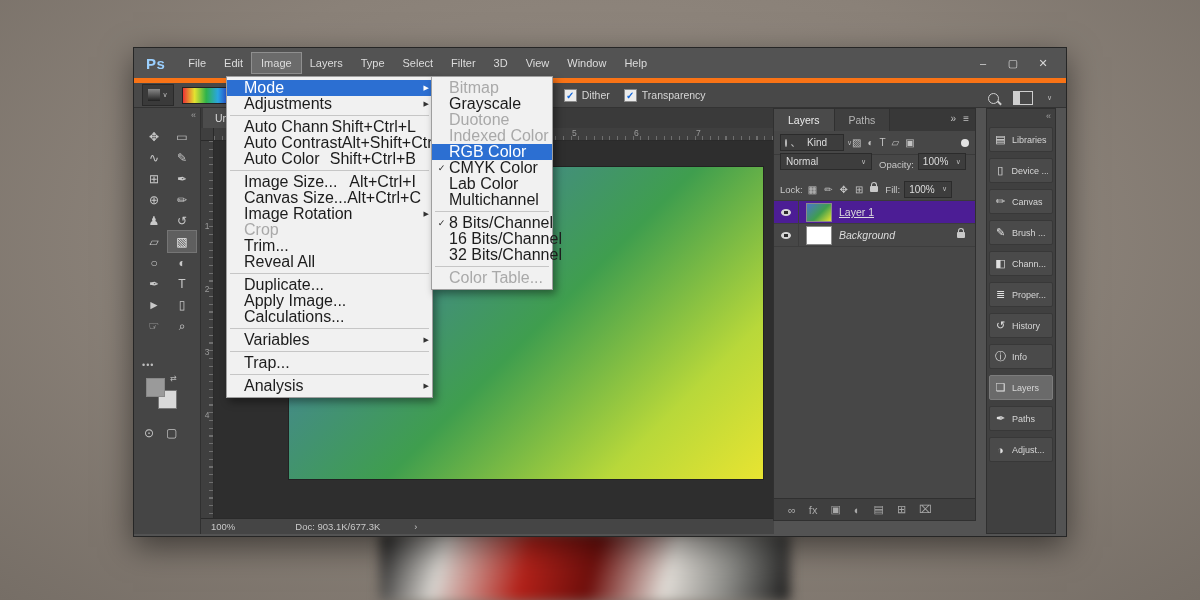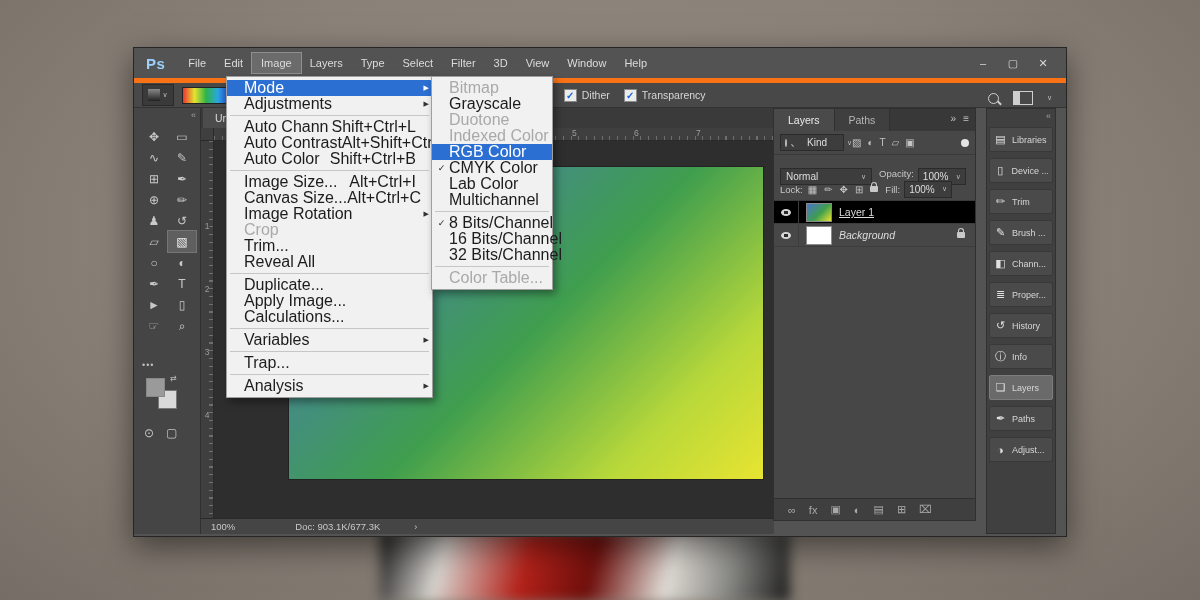--- a/index.html
+++ b/index.html
@@ -69,31 +69,31 @@
   .ptabs{position:absolute;left:0;top:0;width:100%;height:22px;background:#383838;display:flex;align-items:flex-end;}
   .ptab{height:22px;line-height:22px;padding:0 14px;font-size:10.5px;color:#b5b5b5;background:#3f3f3f;border-right:1px solid #303030;}
   .ptab.active{background:#4a4a4a;color:#ececec;}
   .ptab-icons{position:absolute;right:6px;top:4px;color:#c2c2c2;font-size:10px;display:flex;gap:7px;}
   .filter-row{position:absolute;left:0;top:22px;width:100%;height:24px;border-bottom:1px solid #3a3a3a;display:flex;align-items:center;box-sizing:border-box;padding:0 6px;}
   .kind-combo{display:flex;align-items:center;gap:20px;width:64px;height:17px;background:#3d3d3d;border:1px solid #2b2b2b;color:#dedede;font-size:10px;padding:0 4px;box-sizing:border-box;}
   .kc-mag{position:relative;width:6px;height:6px;border:1px solid #bbb;border-radius:50%;}
   .kc-mag::after{content:"";position:absolute;left:5px;top:5px;width:3px;height:1px;background:#bbb;transform:rotate(45deg);}
   .filter-icons{display:flex;gap:6px;margin-left:8px;color:#c3c3c3;font-size:10px;}
   .filter-toggle{margin-left:auto;width:8px;height:8px;border-radius:50%;background:#e4e4e4;}
-  .blend-row{position:absolute;left:0;top:59px;width:100%;height:23px;display:flex;align-items:flex-start;box-sizing:border-box;padding:0 6px;}
+  .blend-row{position:absolute;left:0;top:38px;width:100%;height:23px;display:flex;align-items:flex-end;box-sizing:border-box;padding:0 6px;}
   .blend-combo{display:flex;align-items:center;justify-content:space-between;width:92px;height:17px;background:#3d3d3d;border:1px solid #2b2b2b;color:#dedede;font-size:10px;padding:0 5px;box-sizing:border-box;}
   .p-label{color:#c7c7c7;font-size:9.5px;margin-left:7px;}
   .small-combo{display:flex;align-items:center;justify-content:space-between;width:48px;height:17px;background:#3d3d3d;border:1px solid #2b2b2b;color:#dedede;font-size:10px;padding:0 4px;box-sizing:border-box;margin-left:4px;}
   .lock-row{position:absolute;left:0;top:69px;width:100%;height:23px;display:flex;align-items:center;box-sizing:border-box;padding:0 6px;border-bottom:1px solid #3a3a3a;}
   .lock-icons{display:flex;gap:7px;margin-left:5px;color:#c3c3c3;font-size:10px;align-items:center;}
   .padlock{position:relative;display:inline-block;width:8px;height:6px;background:#c9c9c9;border-radius:1px;}
   .padlock::before{content:"";position:absolute;left:1px;top:-4px;width:4px;height:4px;border:1px solid #c9c9c9;border-bottom:none;border-radius:3px 3px 0 0;}
   .layer-rows{position:absolute;left:0;top:92px;width:100%;}
   .layer-row{display:flex;align-items:center;height:22px;border-bottom:1px solid #3d3d3d;color:#dcdcdc;font-size:10.5px;}
-  .layer-row.selected{background:#000000;text-decoration:underline;}
+  .layer-row.selected{background:#4c1d95;text-decoration:underline;}
   .eye-cell{width:24px;display:flex;align-items:center;justify-content:center;border-right:1px solid #3d3d3d;align-self:stretch;}
   .eye{width:10px;height:7px;border-radius:50%;background:radial-gradient(circle at 50% 50%,#2b2b2b 0 2px,#d6d6d6 2px);}
   .thumb{width:26px;height:19px;border:1px solid #8a8a8a;margin:0 7px;box-sizing:border-box;}
   .thumb.gradient{background:linear-gradient(135deg,#4a74cc,#3f9e4e 55%,#e8e431);}
   .thumb.white{background:#ffffff;}
   .layer-row.italic .lname{font-style:italic;}
   .row-lock{display:none;margin-left:auto;margin-right:10px;}
   .layer-row.locked .row-lock{display:inline-block;}
   .panel-bottom{position:absolute;left:0;bottom:0;width:100%;height:22px;background:#3f3f3f;border-top:1px solid #303030;display:flex;align-items:center;justify-content:flex-start;gap:13px;box-sizing:border-box;padding:0 14px;color:#a8a8a8;font-size:11px;}
   .pb-icon{font-style:normal;}
@@ -374,21 +374,21 @@
         <div class="dock-btn">
             <span class="db-icon">▤</span>
             <span class="db-label">Libraries</span>
           </div>
           <div class="dock-btn">
             <span class="db-icon">▯</span>
             <span class="db-label">Device ...</span>
           </div>
           <div class="dock-btn">
             <span class="db-icon">✏</span>
-            <span class="db-label">Trim</span>
+            <span class="db-label">Canvas</span>
           </div>
           <div class="dock-btn">
             <span class="db-icon">✎</span>
             <span class="db-label">Brush ...</span>
           </div>
           <div class="dock-btn">
             <span class="db-icon">◧</span>
             <span class="db-label">Chann...</span>
           </div>
           <div class="dock-btn">

